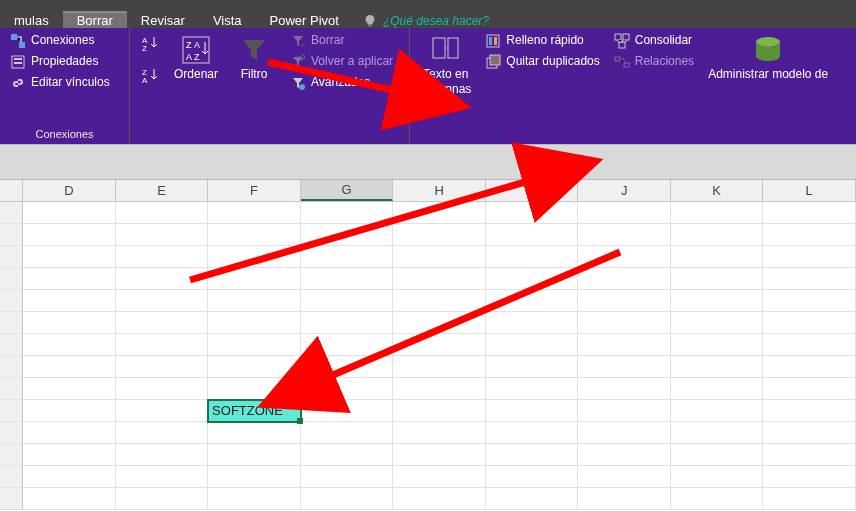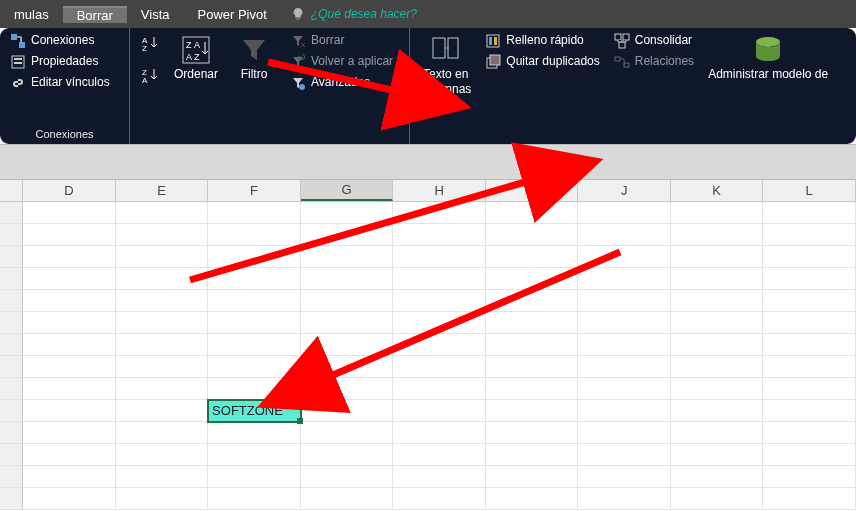--- a/index.html
+++ b/index.html
@@ -10,21 +10,21 @@
     width: 856px;
     height: 511px;
     overflow: hidden;
     position: relative;
   }
   
   .tabs {
     height: 28px;
     background: #444444;
     display: flex;
-    align-items: center;
+    align-items: flex-end;
     color: #fff;
     font-size: 13px;
   }
   .tab {
     padding: 0 14px;
     display: flex;
     align-items: center;
     cursor: pointer;
   }
   .tab.active {
@@ -37,26 +37,25 @@
     color: #14b8a6;
     margin-left: 10px;
     gap: 6px;
     font-size: 12px;
     font-style: italic;
   }
   .tellme svg { opacity: .8; }
   
   .ribbon {
     height: 116px;
-    background: #0f172a;
+    background: #4c1d95;
     display: flex;
     color: #fff;
     font-size: 12px;
     overflow: hidden;
-    border-radius: 9px;
   }
   .group {
     border-right: 1px solid #5a5a5a;
     display: flex;
     flex-direction: column;
     padding: 4px 8px 0 8px;
     justify-content: space-between;
   }
   .group-body {
     display: flex;
@@ -169,20 +168,23 @@
 </style>
 </head>
 <body>
 
 <div class="tabs">
   <div class="tab">
       <span>mulas</span>
     </div>
   <div class="tab active">
       <span>Borrar</span>
+    </div>
+  <div class="tab">
+      <span>Revisar</span>
     </div>
   <div class="tab">
       <span>Vista</span>
     </div>
   <div class="tab">
       <span>Power Pivot</span>
     </div>
   <div class="tellme">
     <svg width="14" height="14" viewBox="0 0 16 16">
         <path fill="#cfcfcf" d="M8 1a5 5 0 0 0-3 9v2h6v-2a5 5 0 0 0-3-9zm-2 12h4v1H6z"></path>

